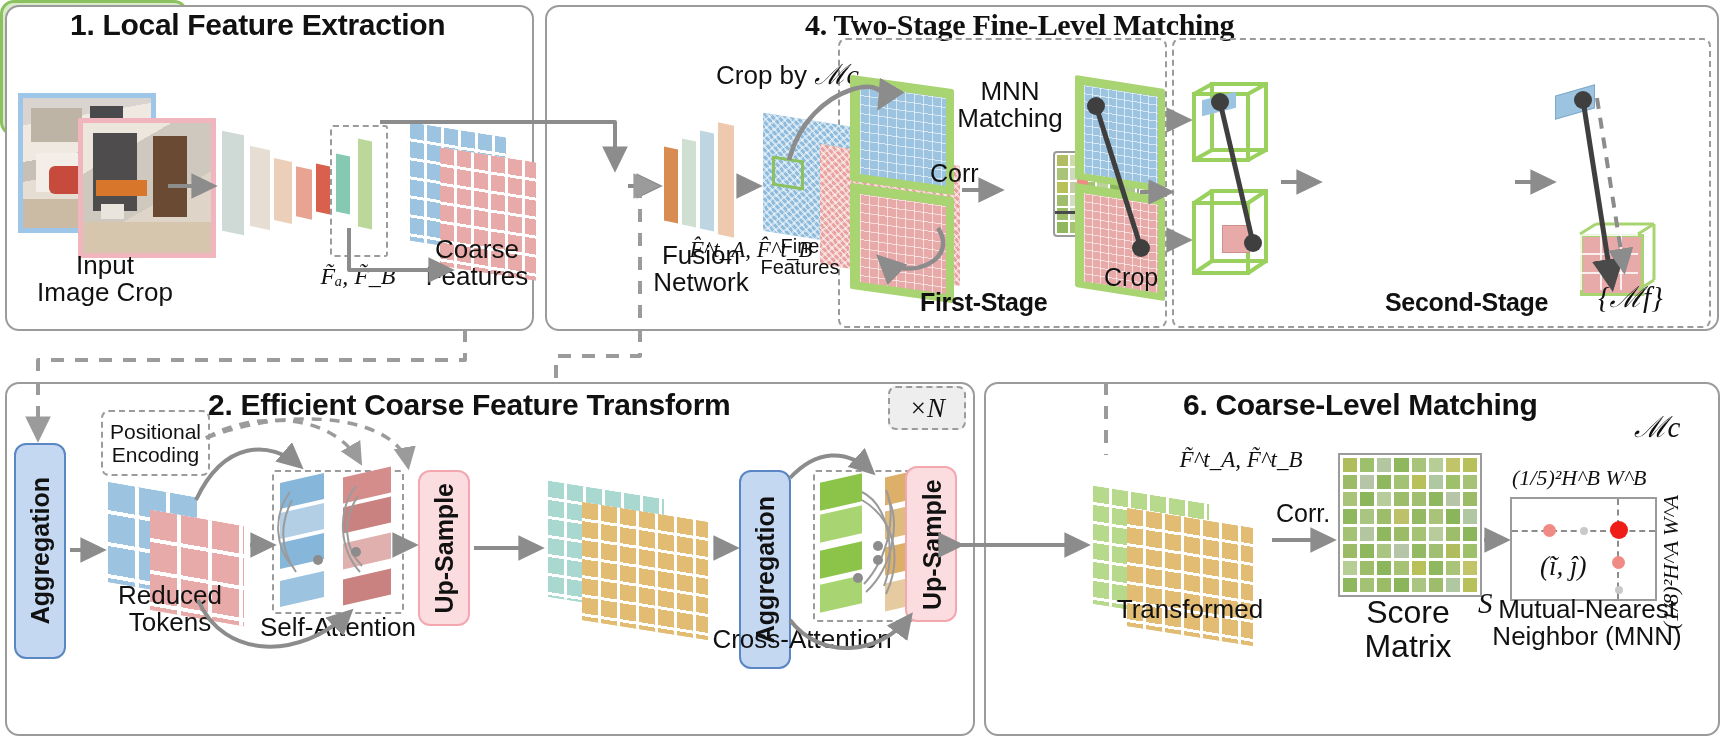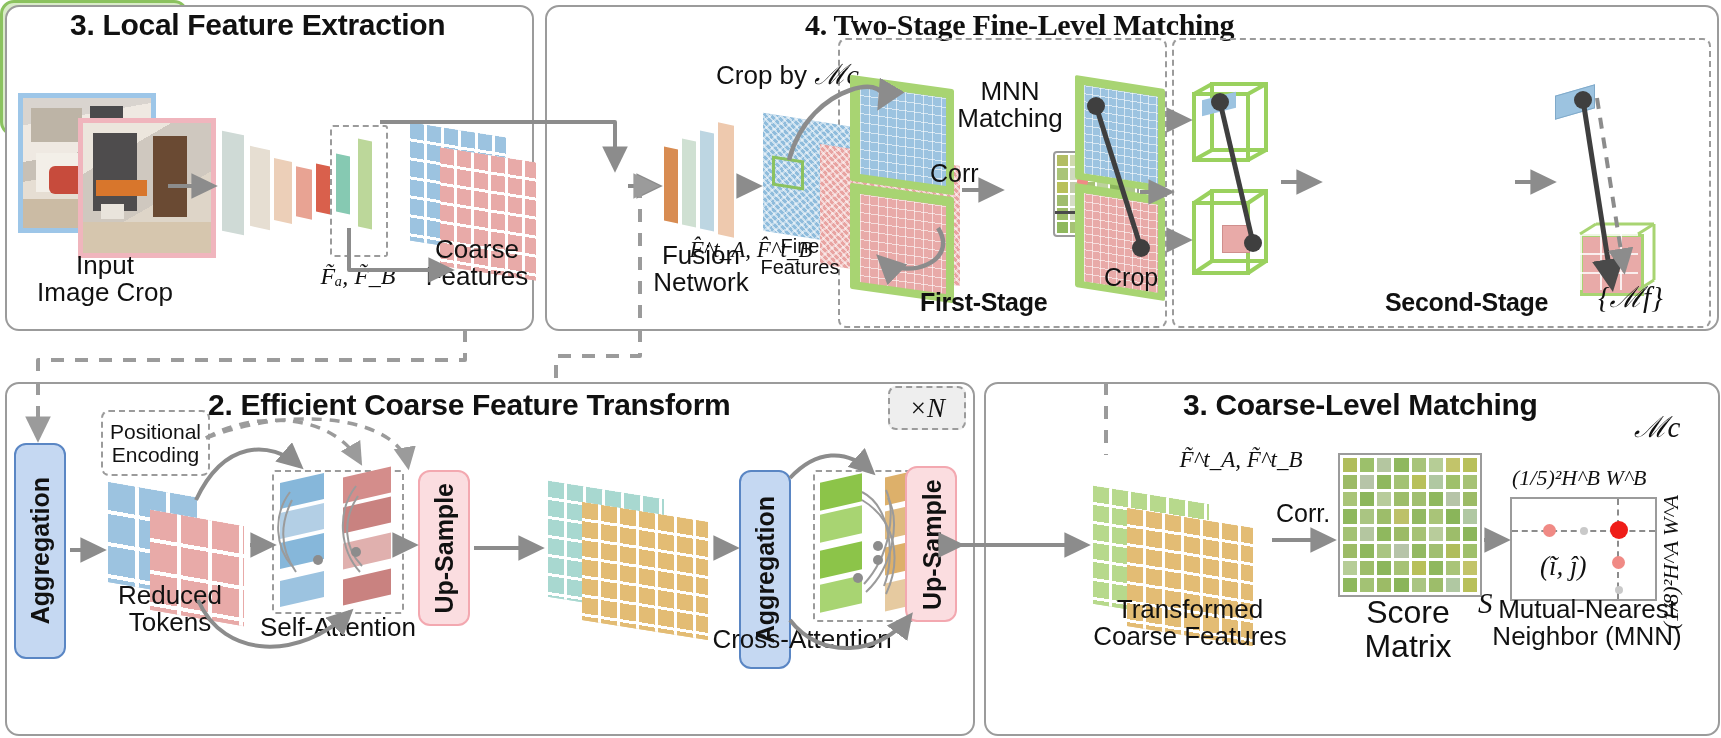--- a/index.html
+++ b/index.html
@@ -20,21 +20,21 @@
   .mono{font-family:"Liberation Serif",serif;font-style:italic;}
   .sq{position:absolute;}
   .imgbox{position:absolute;overflow:hidden;}
   .cube{position:absolute;}
 </style>
 </head>
 <body>
 
 <div class="panel" style="left:5px;top:5px;width:525px;height:322px;">
 </div>
-<div class="ptitle" style="left:70px;top:8px;font-size:30px;">3. Local Feature Extraction</div>
+<div class="ptitle" style="left:70px;top:8px;font-size:30px;">1. Local Feature Extraction</div>
 
 <div class="imgbox" style="left:18px;top:93px;width:128px;height:130px;border:5px solid #9dc6e8;background:
      linear-gradient(170deg,#d9d4cf 0 18%,#efe9e2 18% 42%,#c7c0b6 42% 55%,#e6ded3 55% 100%);">
   <div style="position:absolute;left:6%;top:8%;width:40%;height:26%;background:#bdb4a6;"></div>
   <div style="position:absolute;left:52%;top:6%;width:26%;height:32%;background:#4a4a4c;"></div>
   <div style="position:absolute;left:10%;top:42%;width:62%;height:30%;background:#f3efe8;"></div>
   <div style="position:absolute;left:20%;top:52%;width:34%;height:22%;background:#c74b3c;border-radius:6px;"></div>
   <div style="position:absolute;left:0;top:78%;width:100%;height:22%;background:#cbbba4;"></div>
 </div>
 <div class="imgbox" style="left:78px;top:118px;width:128px;height:130px;border:5px solid #f0b5bd;background:
@@ -312,33 +312,32 @@
 <div style="position:absolute;left:885px;top:472px;width:48px;height:28px;background:#ddb06a;transform:skewY(-13deg);"></div>
 <div style="position:absolute;left:885px;top:506px;width:48px;height:28px;background:#e0bb80;transform:skewY(-13deg);"></div>
 <div style="position:absolute;left:885px;top:542px;width:48px;height:28px;background:#ddb06a;transform:skewY(-13deg);"></div>
 <div style="position:absolute;left:885px;top:578px;width:48px;height:28px;background:#e6caa0;transform:skewY(-13deg);"></div>
 <div class="lbl" style="left:712px;top:626px;width:180px;font-size:26px;">Cross-Attention</div>
 
 <div class="rbox ups" style="left:905px;top:466px;width:48px;height:152px;"></div>
 <div class="vtext" style="position:absolute;left:918px;top:474px;font-size:25px;height:136px;">Up-Sample</div>
 
 <div class="panel" style="left:984px;top:382px;width:732px;height:350px;"></div>
-<div class="ptitle" style="left:1183px;top:388px;font-size:30px;">3. Coarse-Level Matching</div>
+<div class="ptitle" style="left:1183px;top:388px;font-size:30px;">6. Coarse-Level Matching</div>
 
 <div class="lbl mono" style="left:1166px;top:448px;width:150px;font-size:23px;">F̃^t_A, F̃^t_B</div>
 
 <div style="position:absolute;left:1093px;top:495px;width:116px;height:118px;transform:skewY(9deg);
      background:repeating-linear-gradient(to right,#b7d98c 0 16px,#fff 16px 19px),
      repeating-linear-gradient(to bottom,#b7d98c 0 16px,#fff 16px 19px);background-blend-mode:lighten;"></div>
 <div style="position:absolute;left:1127px;top:518px;width:126px;height:118px;transform:skewY(9deg);
      background:repeating-linear-gradient(to right,#e3bc74 0 16px,#fff 16px 19px),
      repeating-linear-gradient(to bottom,#e3bc74 0 16px,#fff 16px 19px);background-blend-mode:lighten;"></div>
 <div class="lbl" style="left:1060px;top:596px;width:260px;font-size:26px;">
   <span>Transformed</span><br>
-  <span>Coarse Features</span>
 </div>
 
 <div class="lbl" style="left:1276px;top:500px;font-size:25px;">Corr.</div>
 
 <div style="position:absolute;left:1338px;top:453px;width:140px;height:140px;border:2.5px solid #9b9b9b;background:#fff;">
   <div style="position:absolute;inset:3px;display:grid;grid-template-columns:repeat(8,1fr);grid-template-rows:repeat(8,1fr);gap:3px;">
     <i style="background:#b0bd5c"></i>
       <i style="background:#9cc06b"></i>
       <i style="background:#b4c6a0"></i>
       <i style="background:#8fb85e"></i>

